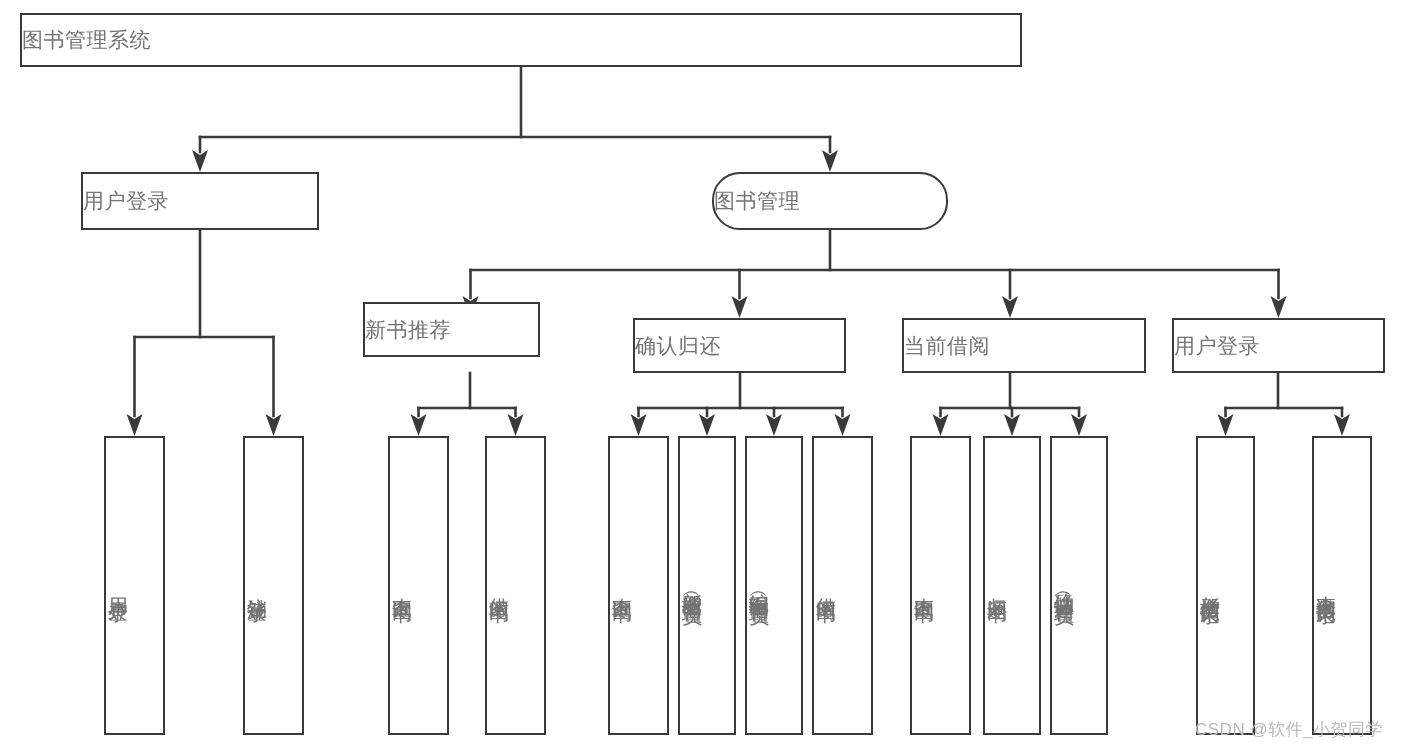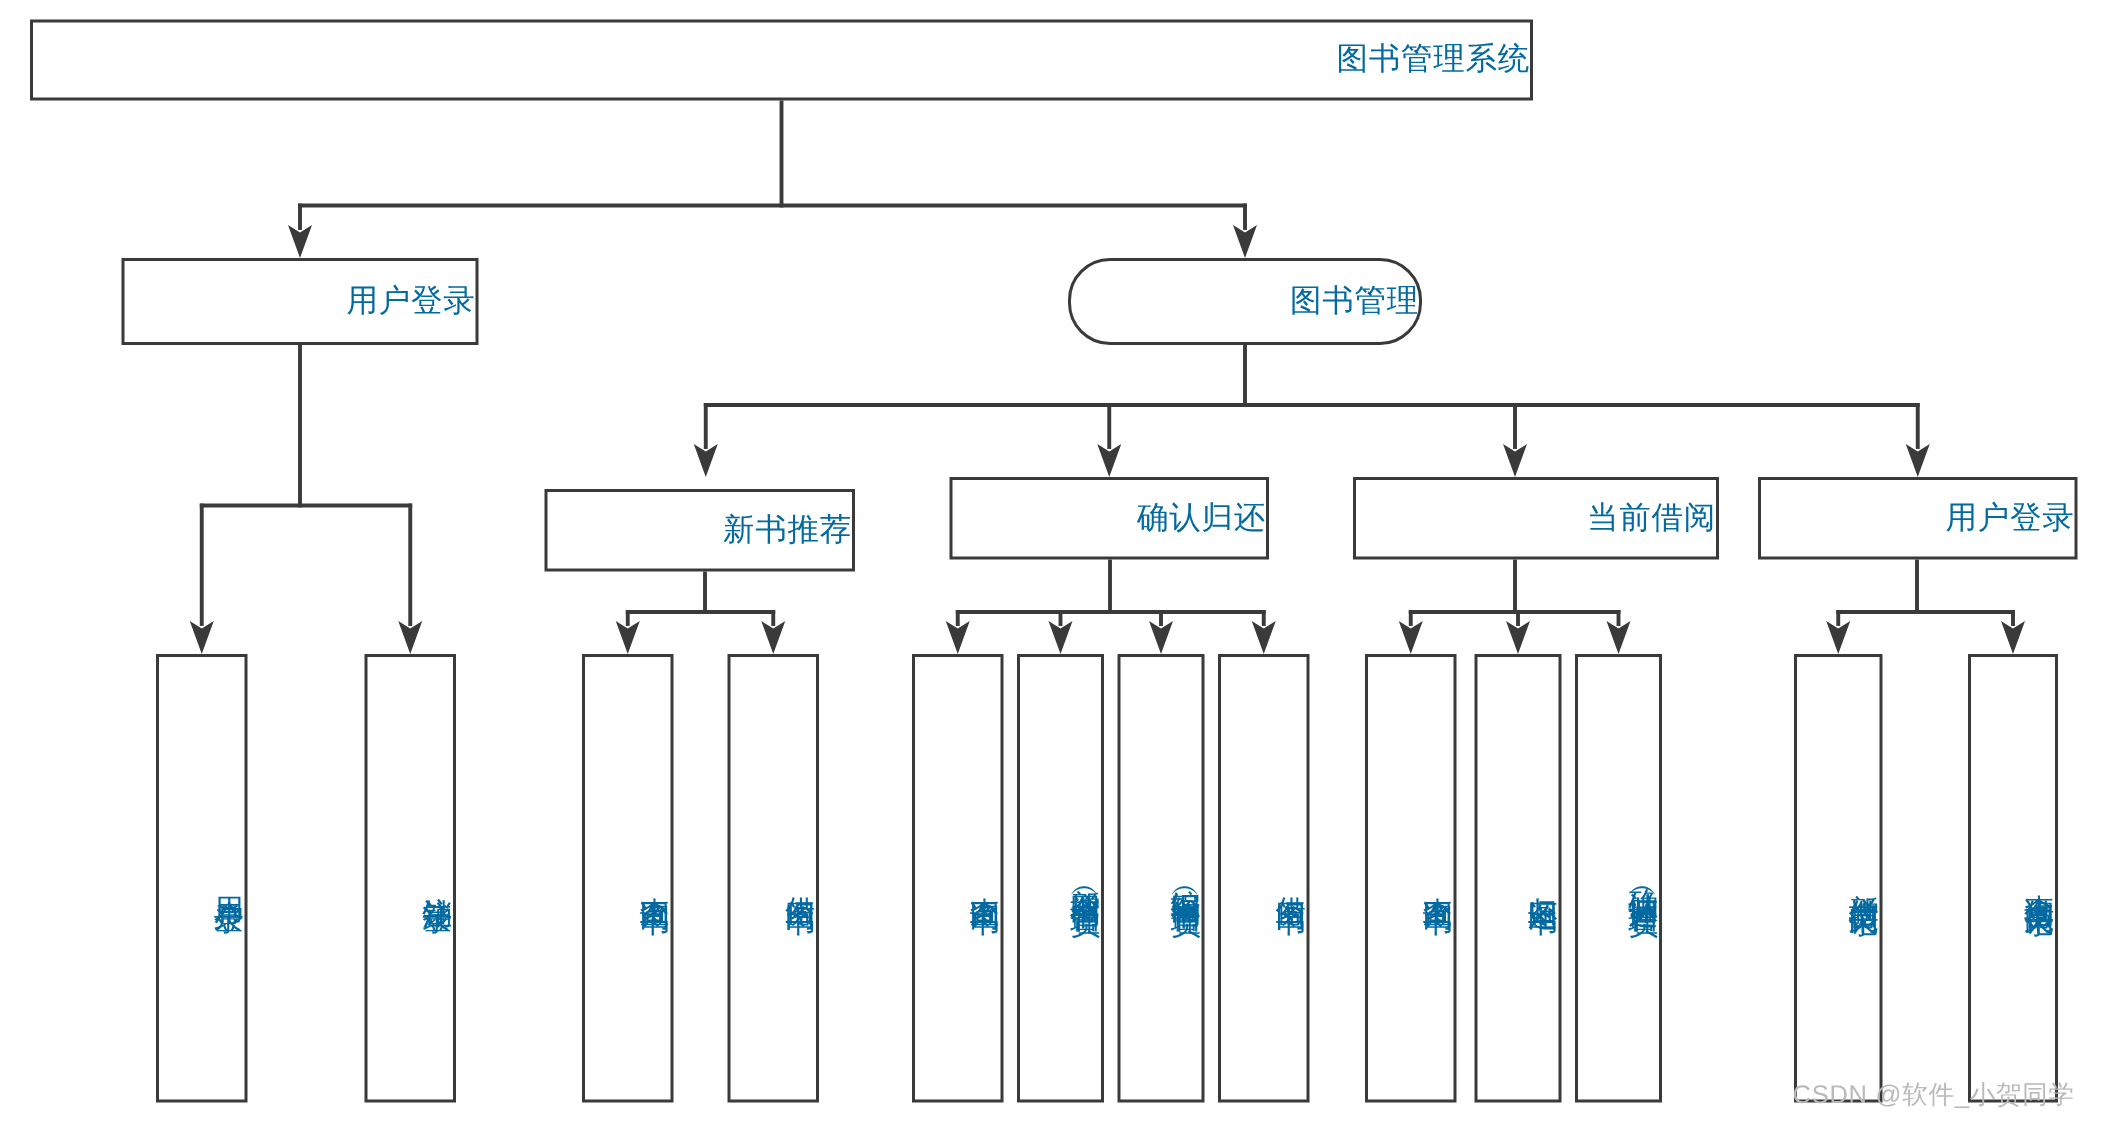--- a/index.html
+++ b/index.html
@@ -21,22 +21,22 @@
     width: 1405px;
     height: 747px;
   }
   .node-box {
     position: absolute;
     box-sizing: border-box;
     border: 2px solid #be185d;
     background: #ffffff;
     display: flex;
     align-items: center;
-    justify-content: flex-end;
-    color: #0369a1;
+    justify-content: flex-start;
+    color: #737373;
   }
   .node-label-h {
     font-size: 21px;
     line-height: 1.1;
     letter-spacing: 0.5px;
     white-space: nowrap;
   }
   .node-label-v {
     font-size: 20px;
     line-height: 1.18;
@@ -117,21 +117,21 @@
 <div id="node-layer">
     <div class="node-box" style="left: 20px; top: 13px; width: 1002px; height: 54px; border-color: rgb(58, 58, 58); background: rgb(255, 255, 255);">
       <span class="node-label-h">图书管理系统</span>
     </div>
     <div class="node-box" style="left: 81px; top: 172px; width: 238px; height: 58px; border-color: rgb(58, 58, 58); background: rgb(255, 255, 255);">
       <span class="node-label-h">用户登录</span>
     </div>
     <div class="node-box" style="left: 712px; top: 172px; width: 236px; height: 58px; border-color: rgb(58, 58, 58); background: rgb(255, 255, 255); border-radius: 28px;">
       <span class="node-label-h">图书管理</span>
     </div>
-    <div class="node-box" style="left: 363px; top: 326px; width: 207px; height: 55px; border-color: rgb(58, 58, 58); background: rgb(255, 255, 255); padding-left: 44px;">
+    <div class="node-box" style="left: 363px; top: 302px; width: 177px; height: 55px; border-color: rgb(58, 58, 58); background: rgb(255, 255, 255);">
       <span class="node-label-h">新书推荐</span>
     </div>
     <div class="node-box" style="left: 633px; top: 318px; width: 213px; height: 55px; border-color: rgb(58, 58, 58); background: rgb(255, 255, 255);">
       <span class="node-label-h">确认归还</span>
     </div>
     <div class="node-box" style="left: 902px; top: 318px; width: 244px; height: 55px; border-color: rgb(58, 58, 58); background: rgb(255, 255, 255);">
       <span class="node-label-h">当前借阅</span>
     </div>
     <div class="node-box" style="left: 1172px; top: 318px; width: 213px; height: 55px; border-color: rgb(58, 58, 58); background: rgb(255, 255, 255);">
       <span class="node-label-h">用户登录</span>

